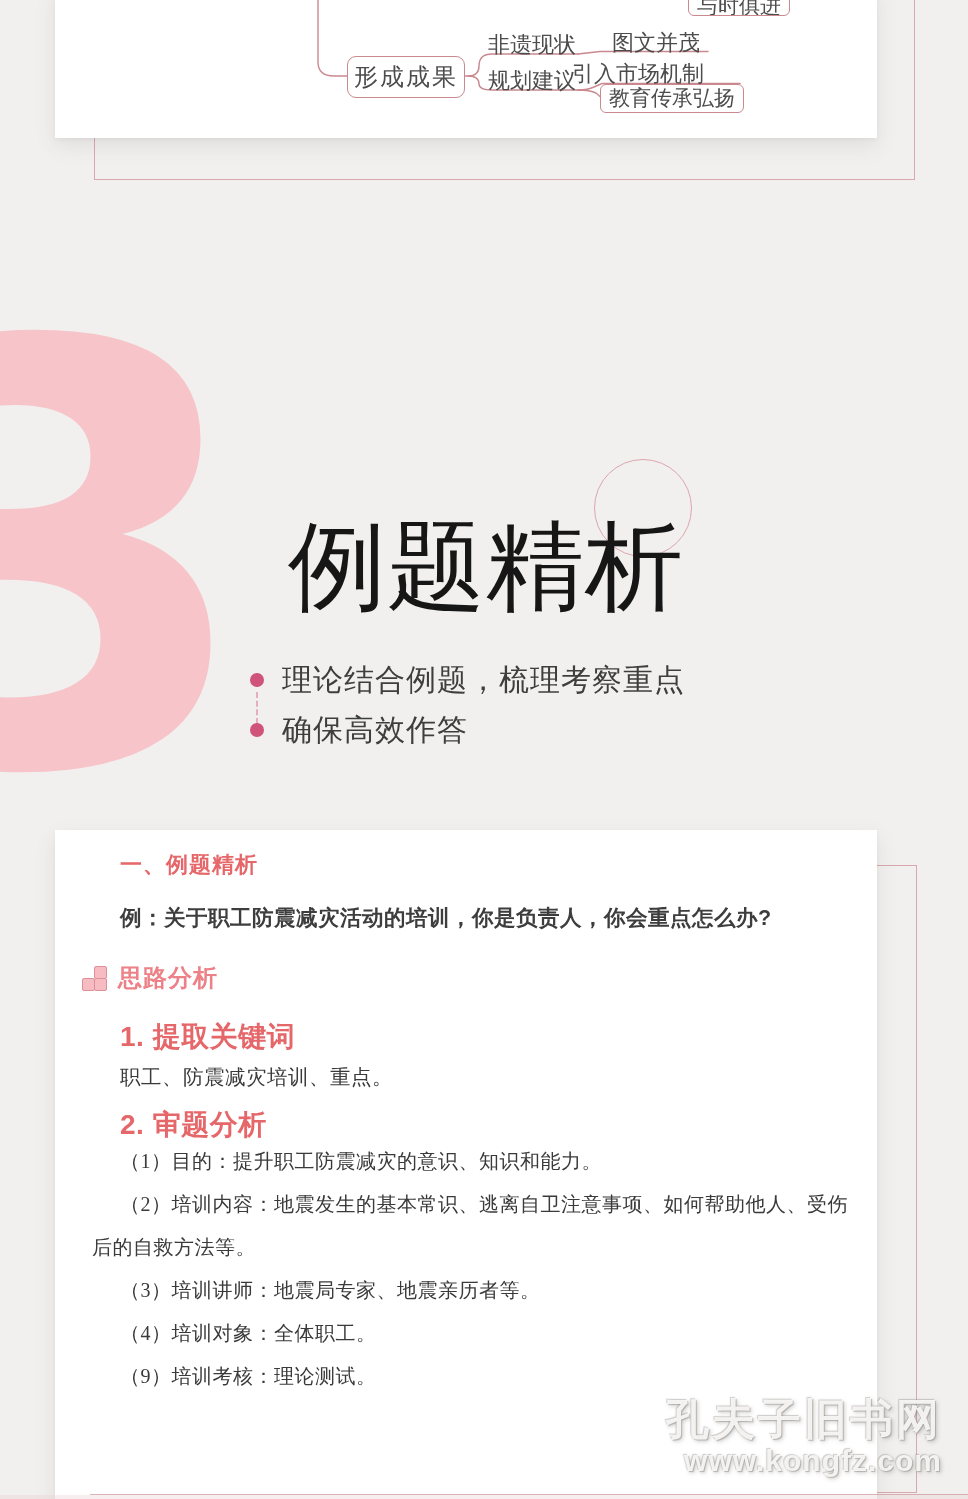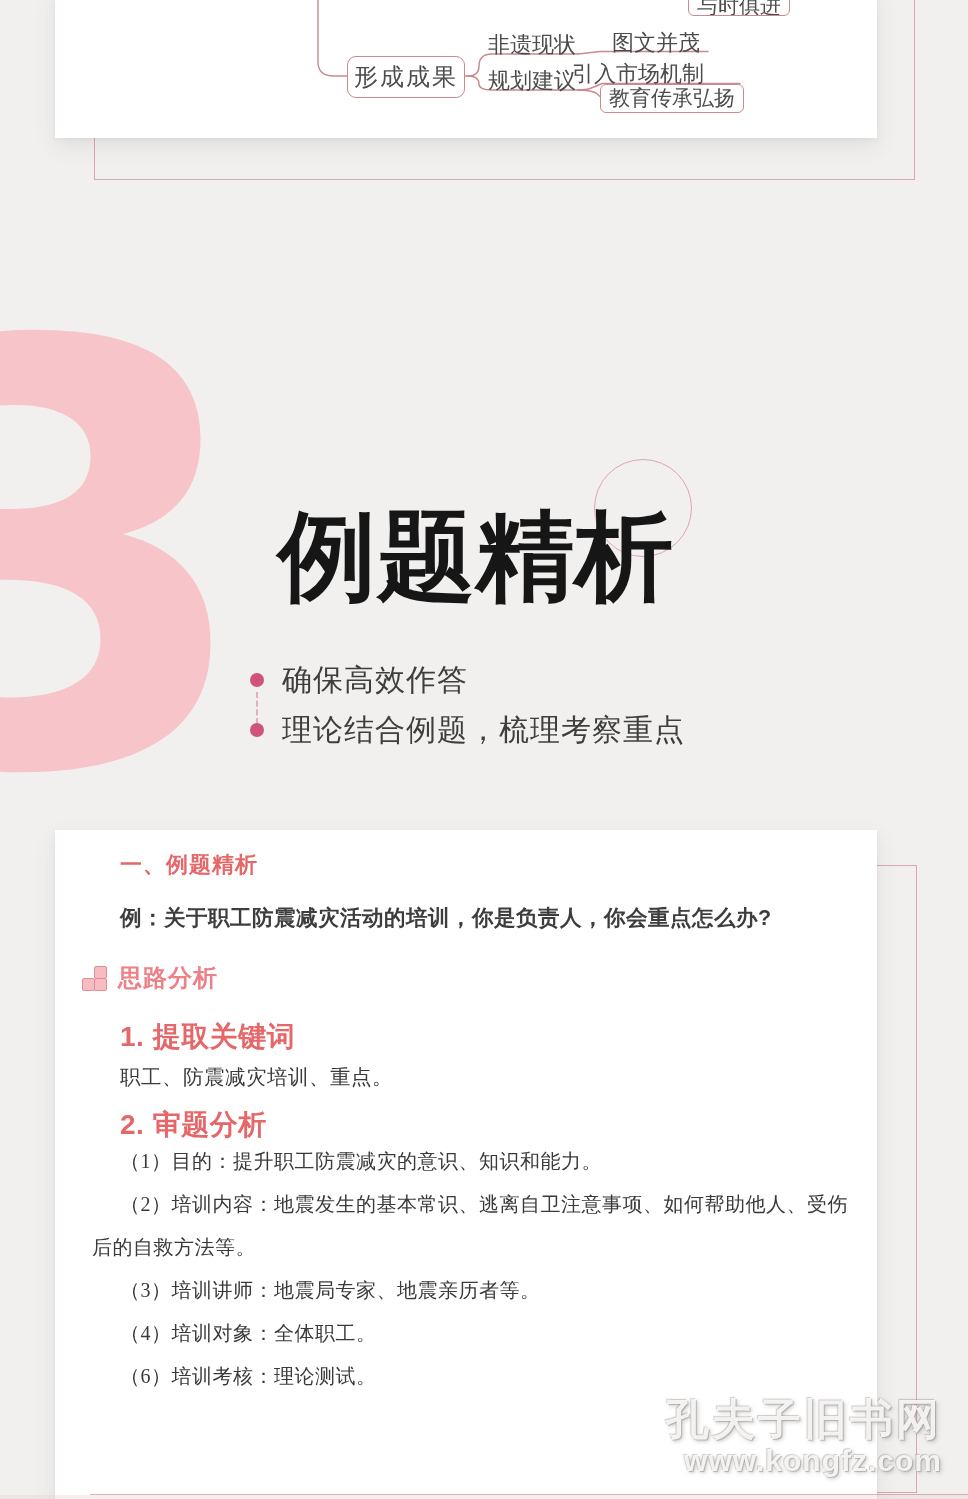--- a/index.html
+++ b/index.html
@@ -39,22 +39,22 @@
   #big-number{
     position:absolute;left:-150px;top:332px;
     font-size:585px;line-height:460px;font-weight:bold;
     color:#f7c4c9;font-family:"DejaVu Sans", sans-serif;
   }
   #deco-circle{
     position:absolute;left:594px;top:459px;width:96px;height:96px;
     border:1.5px solid #dca6ad;border-radius:50%;
   }
   #section-title{
-    position:absolute;left:278px;top:504px;margin:0;
-    font-size:98px;line-height:104px;font-weight:700;color:#161616;
+    position:absolute;left:278px;top:504px;margin:10px;
+    font-size:98px;line-height:104px;font-weight:400;color:#161616;
     letter-spacing:1px;white-space:nowrap;
   }
   #bullet-list{position:absolute;left:250px;top:655px;}
   .bullet-row{display:flex;align-items:center;height:50px;}
   .bullet-dot{width:14px;height:14px;border-radius:50%;background:#d0537a;
               margin-right:18px;flex:0 0 auto;}
   .bullet-text{font-size:30px;color:#3e3e3e;letter-spacing:1px;white-space:nowrap;}
   #bullet-dash{position:absolute;left:256px;top:692px;height:32px;width:0;
                border-left:2px dashed #e6aebc;}
 
@@ -131,25 +131,25 @@
 <div id="big-number">3</div>
 
 <div id="deco-circle"></div>
 
 <h1 id="section-title">例题精析</h1>
 
 <div id="bullet-dash"></div>
 <div id="bullet-list">
   <div class="bullet-row">
     <span class="bullet-dot"></span>
-    <span class="bullet-text">确保高效作答</span>
+    <span class="bullet-text">理论结合例题，梳理考察重点</span>
   </div>
   <div class="bullet-row">
     <span class="bullet-dot"></span>
-    <span class="bullet-text">理论结合例题，梳理考察重点</span>
+    <span class="bullet-text">确保高效作答</span>
   </div>
 </div>
 
 <div id="card-bottom" class="card">
 
   <div class="h-main coral">一、例题精析</div>
 
   <div class="example">例：关于职工防震减灾活动的培训，你是负责人，你会重点怎么办?</div>
 
   <div id="analysis-row">
@@ -165,21 +165,21 @@
 
   <div id="keywords" class="serif-line">职工、防震减灾培训、重点。</div>
 
   <div id="sub2" class="sub-head coral">2. 审题分析</div>
 
   <div id="items">
     <p>（1）目的：提升职工防震减灾的意识、知识和能力。</p>
     <p>（2）培训内容：地震发生的基本常识、逃离自卫注意事项、如何帮助他人、受伤后的自救方法等。</p>
     <p>（3）培训讲师：地震局专家、地震亲历者等。</p>
     <p>（4）培训对象：全体职工。</p>
-    <p>（6）培训考核：理论测试。</p>
+    <p>（9）培训考核：理论测试。</p>
   </div>
 </div>
 
 <div id="watermark">
   <div class="wm1">孔夫子旧书网</div>
   <div class="wm2">www.kongfz.com</div>
 </div>
 
 <div id="bottom-line"></div>
 <div id="bottom-band"></div>

